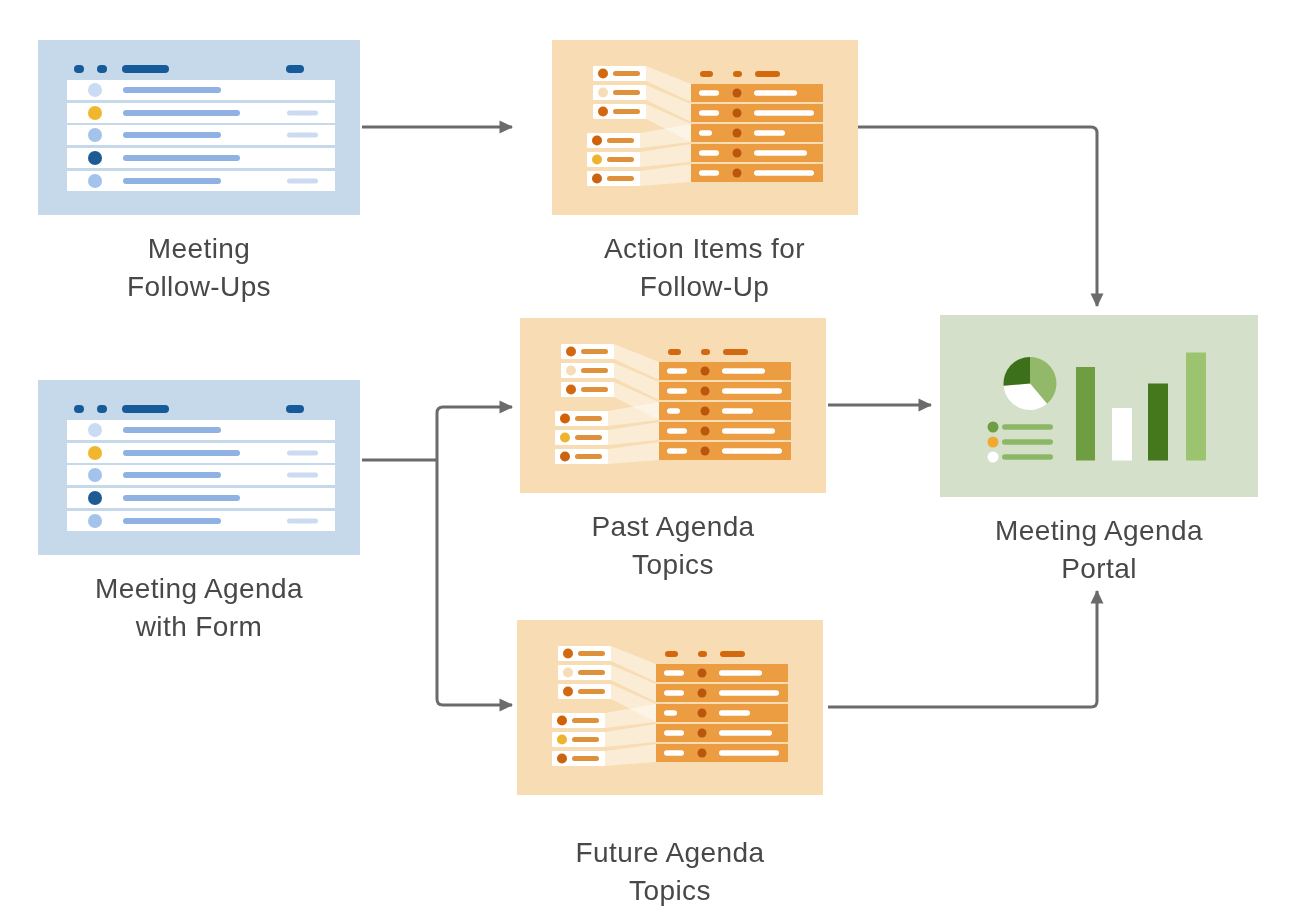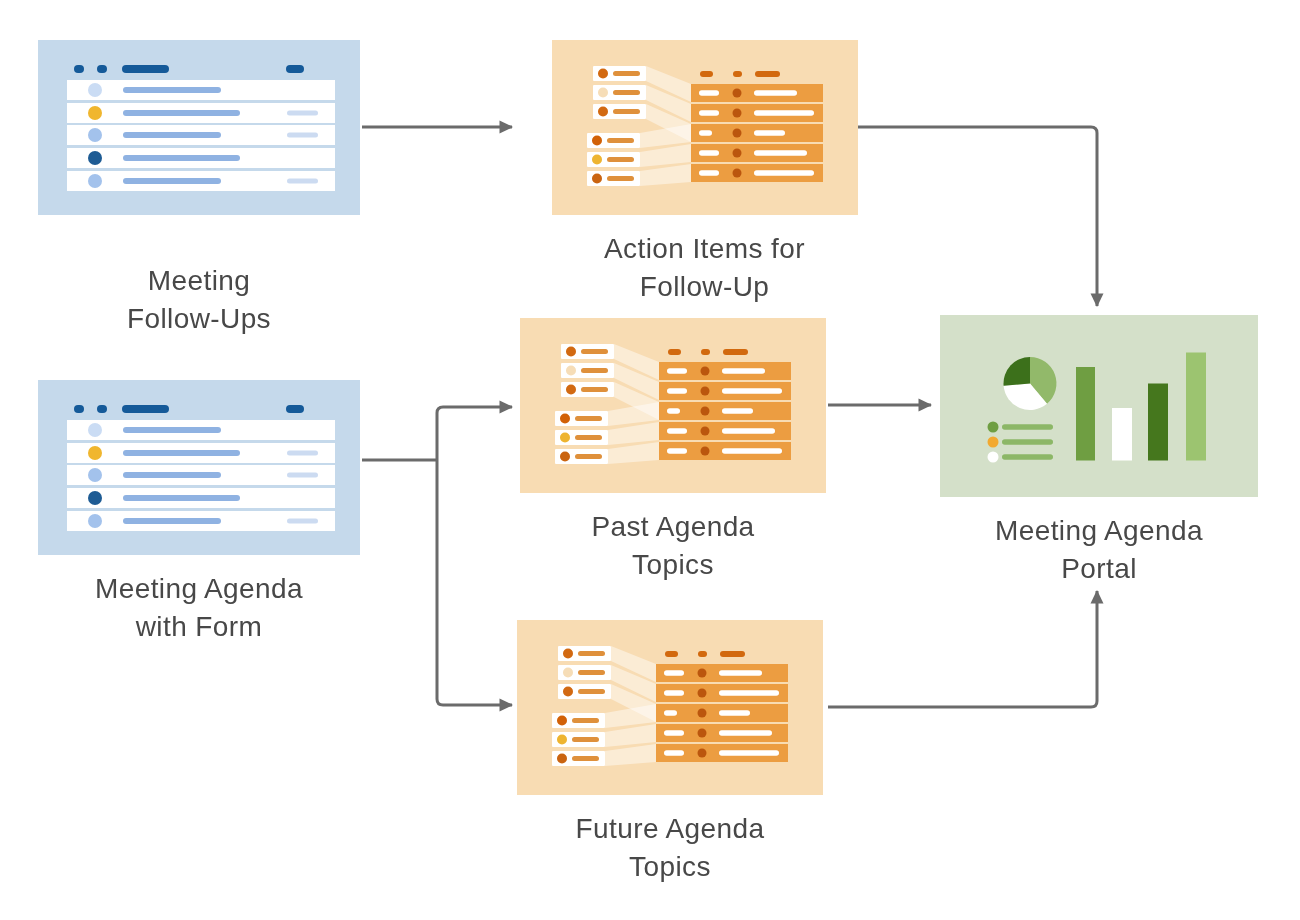--- a/index.html
+++ b/index.html
@@ -50,25 +50,25 @@
     margin-top: 15px;
     font-size: 28px;
     line-height: 38px;
     font-weight: 500;
     letter-spacing: 0.4px;
     color: #484848;
     text-align: center;
     white-space: pre-line;
   }
   
-  .n-follow-ups   { left: 38px;  top: 40px;  width: 322px; gap: 32px; }
+  .n-follow-ups   { left: 38px;  top: 40px;  width: 322px; }
   .n-action-items { left: 520px; top: 40px;  width: 369px; }
   .n-agenda-form  { left: 38px;  top: 380px; width: 322px; }
   .n-past         { left: 520px; top: 318px; width: 306px; }
-  .n-future       { left: 520px; top: 620px; width: 300px; }
+  .n-future       { left: 520px; top: 620px; width: 300px; gap: 24px; }
   .n-portal       { left: 940px; top: 315px; width: 318px; }
 </style>
 </head>
 <body>
 
 <svg class="defs-holder" aria-hidden="true">
   <defs>
 
     <symbol id="illo-blue" viewBox="0 0 322 175">
       <rect width="322" height="175" fill="#c5d9eb"></rect>

